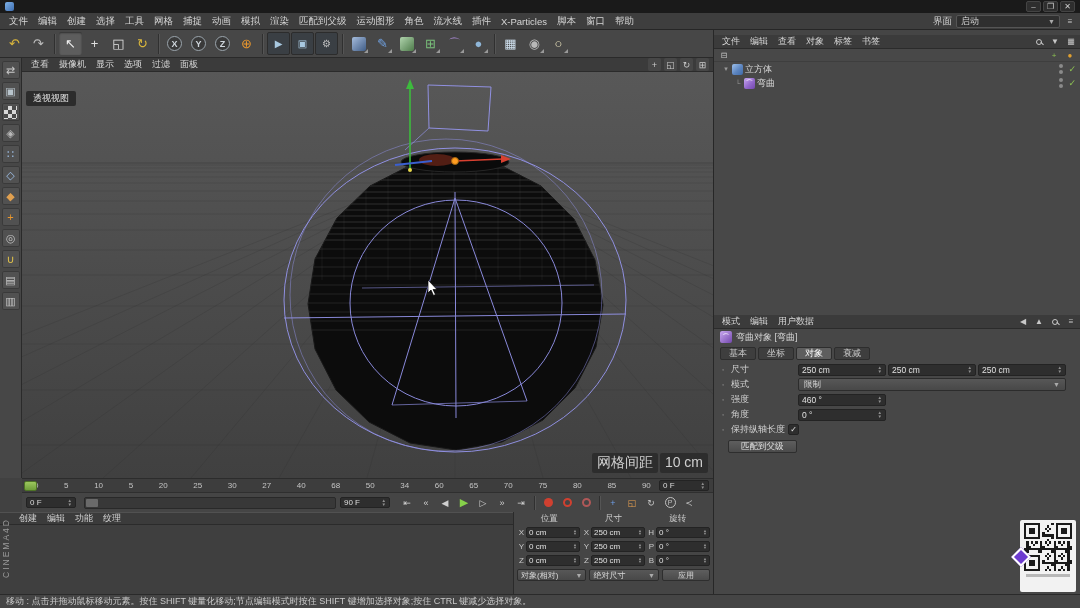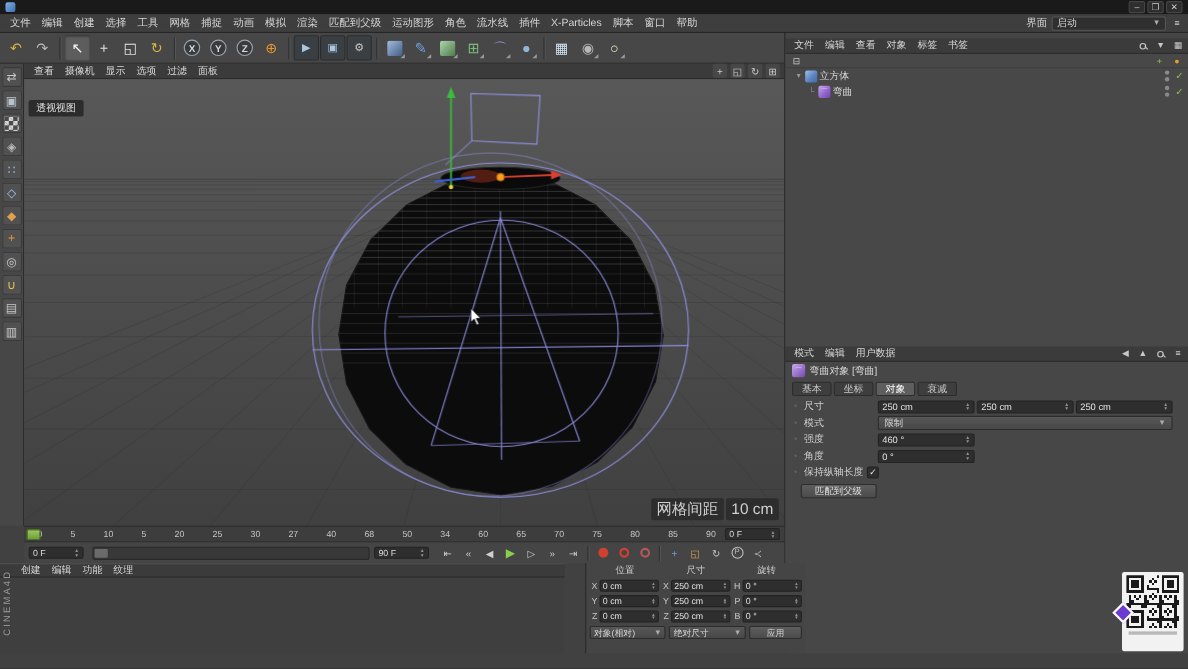--- a/index.html
+++ b/index.html
@@ -105,21 +105,21 @@
   .t-sep{width:1px;height:14px;background:#303030;margin:0 3px;box-shadow:1px 0 0 #555}
   .rec-dot{width:9px;height:9px;border-radius:50%}
   .rec-dot.filled{background:#d04030}
   .rec-dot.ring{border:2px solid #d04030}
   .rec-dot.ring-gray{border:2px solid #b05858}
   .p-circle{width:11px;height:11px;border-radius:50%;border:1px solid #c0c0c0;color:#c0c0c0;font-size:7px;display:flex;align-items:center;justify-content:center}
 
   
   .mat-panel{position:absolute;top:512px;left:0;width:513px;height:82px;background:#3f3f3f}
   .mat-menubar{height:13px;background:#3b3b3b;border-top:1px solid #515151;border-bottom:1px solid #2b2b2b;display:flex;align-items:center;padding-left:14px;font-size:9px}
-  .coord-panel{position:absolute;top:512px;left:532px;width:200px;height:82px;background:#454545;border-left:1px solid #2a2a2a;padding:1px 3px}
+  .coord-panel{position:absolute;top:512px;left:513px;width:200px;height:82px;background:#454545;border-left:1px solid #2a2a2a;padding:1px 3px}
   .coord-headers{display:flex;height:12px;font-size:8.5px;color:#d0d0d0;align-items:center}
   .coord-headers span{flex:1;text-align:center}
   .coord-row{display:flex;height:14px;align-items:center;gap:2px}
   .coord-cell{flex:1;display:flex;align-items:center;gap:2px}
   .axis-label{width:7px;font-size:8px;color:#c8c8c8;text-align:right;flex:none}
   .cfield{flex:1;height:11px;background:#2e2e2e;border:1px solid #232323;border-radius:2px;display:flex;align-items:center;padding:0 2px;font-size:8px;color:#e0e0e0}
   .cfield .spin{font-size:4px;line-height:3.5px}
   .coord-bottom{display:flex;gap:3px;margin-top:2px;height:13px}
   .cdropdown{flex:1.2;height:12px;background:linear-gradient(#575757,#484848);border:1px solid #2c2c2c;border-radius:2px;display:flex;align-items:center;padding:0 3px;font-size:8px}
   .c-button{flex:.9;height:12px;background:linear-gradient(#5e5e5e,#4b4b4b);border:1px solid #2e2e2e;border-radius:2px;display:flex;align-items:center;justify-content:center;font-size:8px}
@@ -906,13 +906,16 @@
       <div class="cdropdown">
         <span>绝对尺寸</span>
         <span class="dd-arrow">▼</span>
       </div>
       <div class="c-button">应用</div>
     </div>
   </div>
 
   <div class="vertical-brand">CINEMA4D</div>
 
+  <div class="statusbar">
+    <span>移动 : 点击并拖动鼠标移动元素。按住 SHIFT 键量化移动;节点编辑模式时按住 SHIFT 键增加选择对象;按住 CTRL 键减少选择对象。</span>
+  </div>
 </div>
 
 </body></html>

